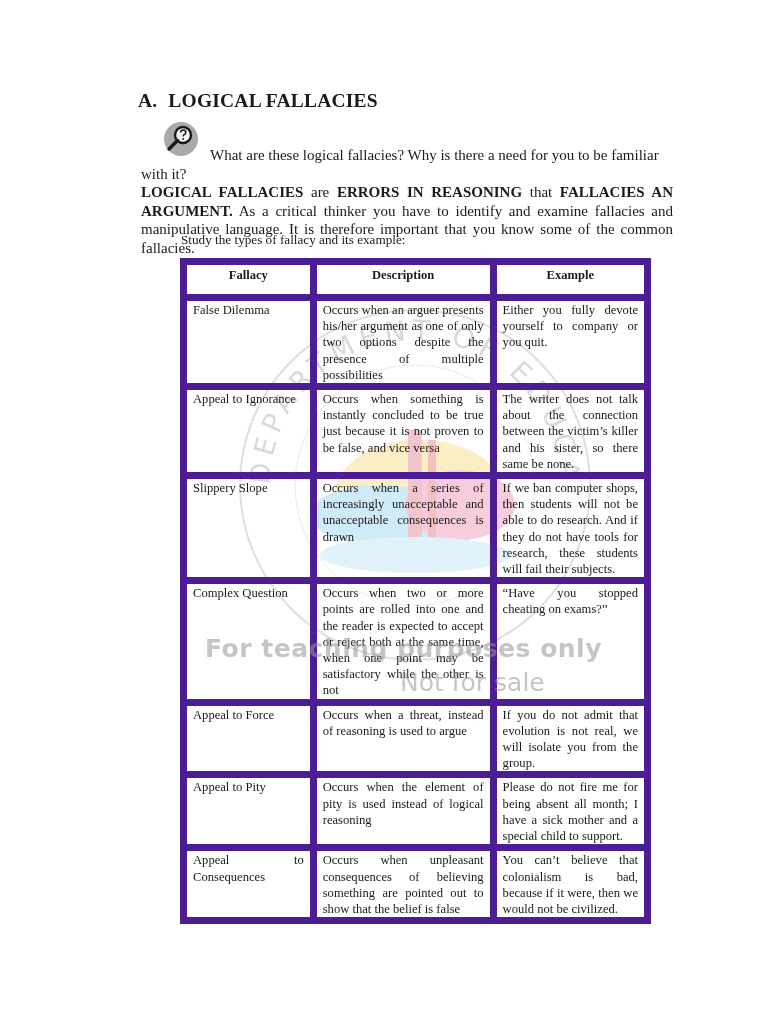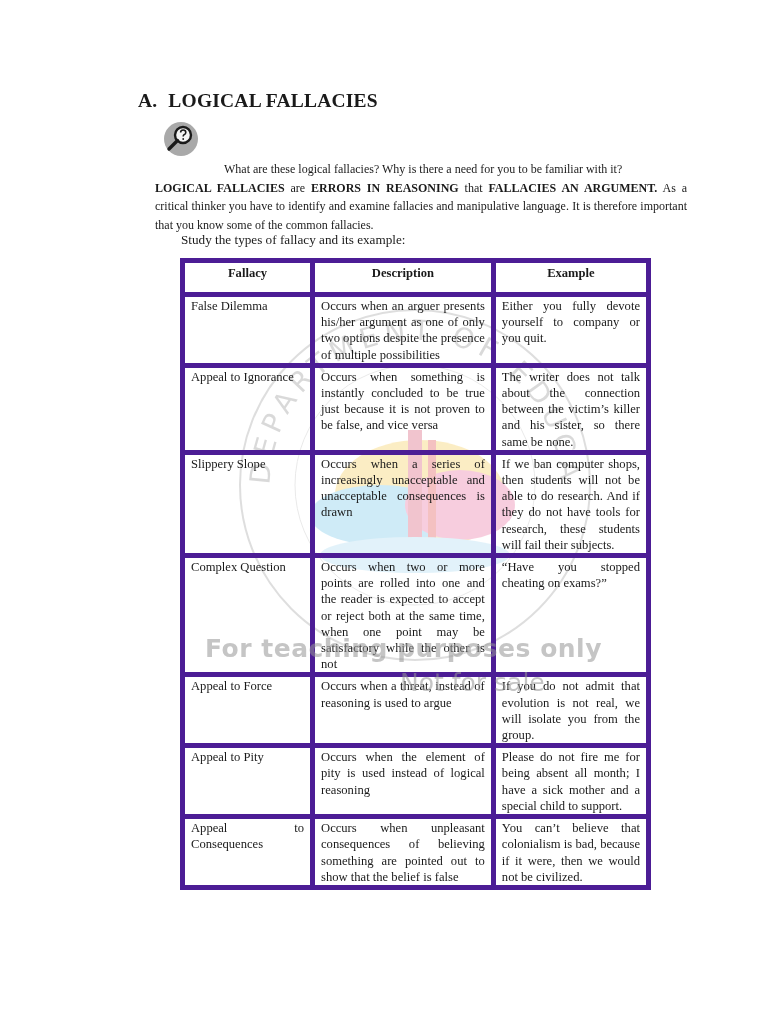--- a/index.html
+++ b/index.html
@@ -10,33 +10,33 @@
   .page-title {
     position: absolute; left: 138px; top: 90px; margin: 0;
     font-size: 19.5px; font-weight: bold; letter-spacing: 0.2px;
   }
   .page-title .num { margin-right: 11px; }
   .magnifier-icon {
     position: absolute; left: 163px; top: 121px; width: 36px; height: 36px;
   }
   .intro {
     position: absolute; left: 139px; top: 144px; width: 532px;
-    font-size: 12px; line-height: 18.6px; text-align: justify; margin: 16px;
+    font-size: 15px; line-height: 18.6px; text-align: justify; margin: 2px;
   }
   .intro .lead { display: block; text-indent: 69px; text-align: left; }
   .intro b { font-weight: bold; }
   .instruction {
     position: absolute; left: 181px; top: 232px; margin: 0; font-size: 13.2px;
   }
   .fallacy-table {
     position: absolute; left: 180px; top: 258px; width: 471px;
     border-collapse: collapse; font-size: 12.6px; line-height: 16.2px; z-index: 2;
   }
   .fallacy-table th, .fallacy-table td {
-    border: 5px solid #4c1d95; vertical-align: top; padding: 1px 6px 0 6px;
+    border: 7px solid #4c1d95; vertical-align: top; padding: 1px 6px 0 6px;
   }
   .fallacy-table th { height: 27px; font-weight: bold; text-align: center; padding-top: 2px; }
   .fallacy-table td.desc, .fallacy-table td.ex { text-align: justify; border-radius: 29px; }
   .fallacy-table td.name { text-align: justify; }
   col.c1 { width: 131px; } col.c2 { width: 183px; } col.c3 { width: 157px; }
   .watermark-seal {
     position: absolute; left: 230px; top: 300px; width: 370px; height: 370px; z-index: 1; opacity: 0.32;
   }
   .watermark-text {
     position: absolute; z-index: 3; font-family: "DejaVu Sans", sans-serif; color: rgba(150,150,150,0.55);

